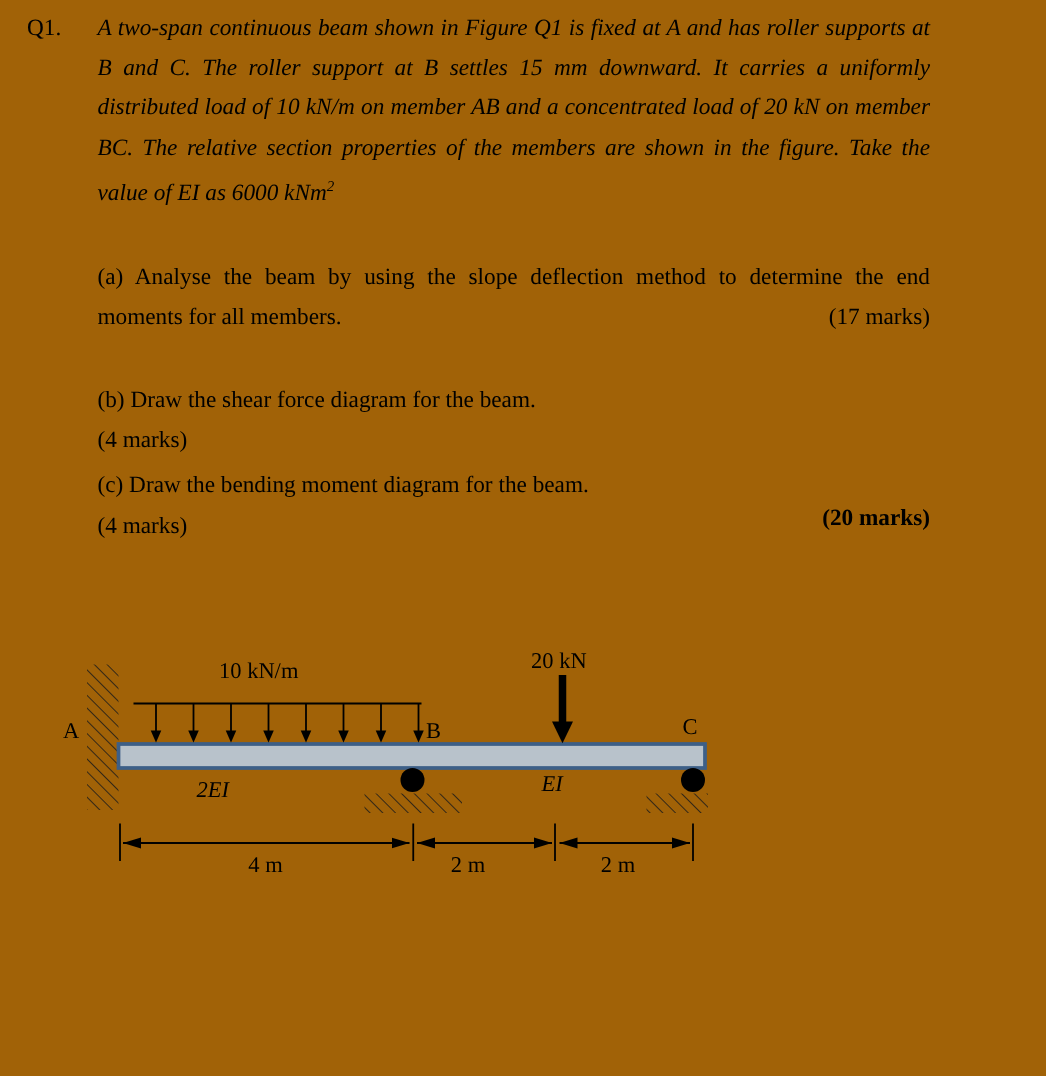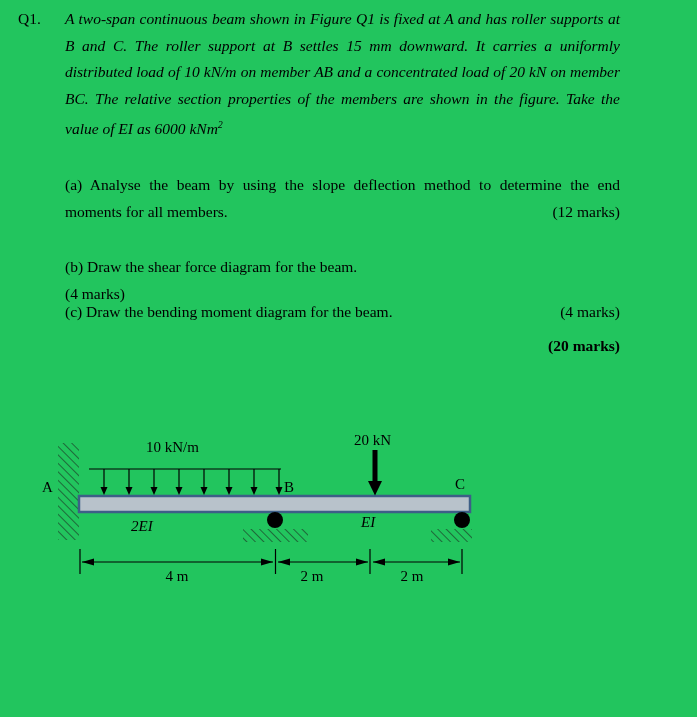--- a/index.html
+++ b/index.html
@@ -5,21 +5,21 @@
   * { margin: 0; padding: 0; box-sizing: border-box; }
   html, body { background: #ffffff; }
   body {
     width: 697px; height: 717px;
     font-family: "Liberation Serif", serif;
     color: #000;
   }
   .page {
     position: relative;
     width: 697px; height: 717px;
-    background: #22c55e;
+    background: #a16207;
     overflow: hidden;
   }
   .qnum {
     position: absolute; left: 18px; top: 6px;
     font-size: 15.5px; line-height: 26.5px;
   }
   .qbody {
     position: absolute; left: 65px; top: 6px; width: 555px;
     font-size: 15.5px; line-height: 26.5px;
     text-align: justify;
@@ -27,21 +27,21 @@
   }
   .qbody sup { font-size: 10px; }
   .part {
     position: absolute; left: 65px; width: 555px;
     font-size: 15.5px; line-height: 26.5px;
   }
   .part-a { top: 172px; text-align: justify; }
   .part-a .marks { position: absolute; right: 0; bottom: 0; }
   .part-row { display: flex; justify-content: space-between; }
   .part-b { top: 254px; flex-direction: column; }
-  .part-c { top: 299px; }
+  .part-c { top: 311px; flex-direction: column; }
   .total-marks {
     position: absolute; right: 77px; top: 333px;
     font-size: 15.5px; font-weight: bold; line-height: 26.5px;
   }
   .figure-wrap { position: absolute; left: 0; top: 423px; width: 697px; height: 215px; }
   svg text { font-family: "Liberation Serif", serif; font-size: 15px; fill: #000; }
   .fig-caption {
     position: absolute; left: 0; top: 653px; width: 628px;
     text-align: center; font-size: 15px; font-weight: bold;
     text-decoration: underline;
@@ -51,21 +51,21 @@
 <body>
 
 <div class="page">
 
   <div class="qnum">Q1.</div>
 
   <div class="qbody"><span>A two-span continuous beam shown in Figure Q1 is fixed at A and has roller supports at B and C. The roller support at B settles 15 mm downward. It carries a uniformly distributed load of 10 kN/m on member AB and a concentrated load of 20 kN on member BC. The relative section properties of the members are shown in the figure. Take the value of EI as 6000 kNm</span><sup>2</sup></div>
 
   <div class="part part-a">
     <span>(a) Analyse the beam by using the slope deflection method to determine the end moments for all members.</span>
-    <span class="marks">(12 marks)</span>
+    <span class="marks">(17 marks)</span>
   </div>
 
   <div class="part part-b part-row">
     <span>(b) Draw the shear force diagram for the beam.</span>
     <span>(4 marks)</span>
   </div>
 
   <div class="part part-c part-row">
     <span>(c) Draw the bending moment diagram for the beam.</span>
     <span>(4 marks)</span>

